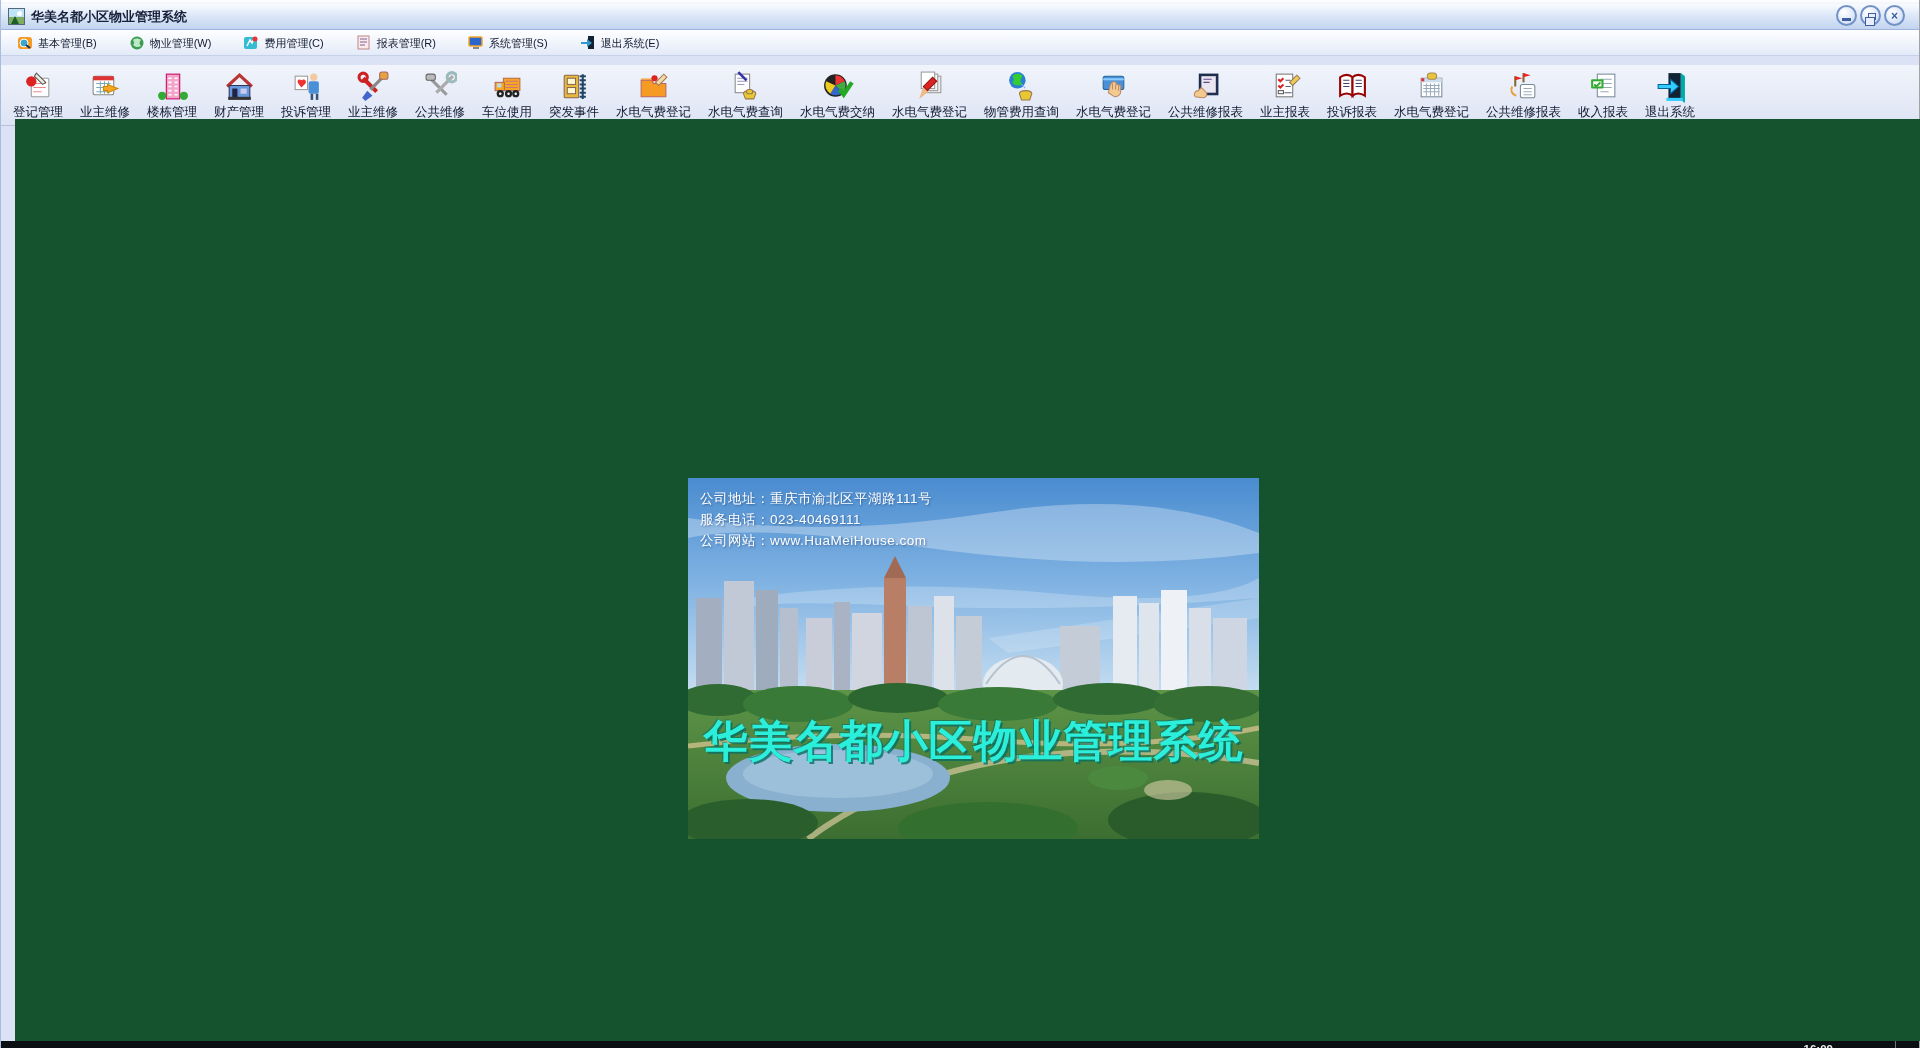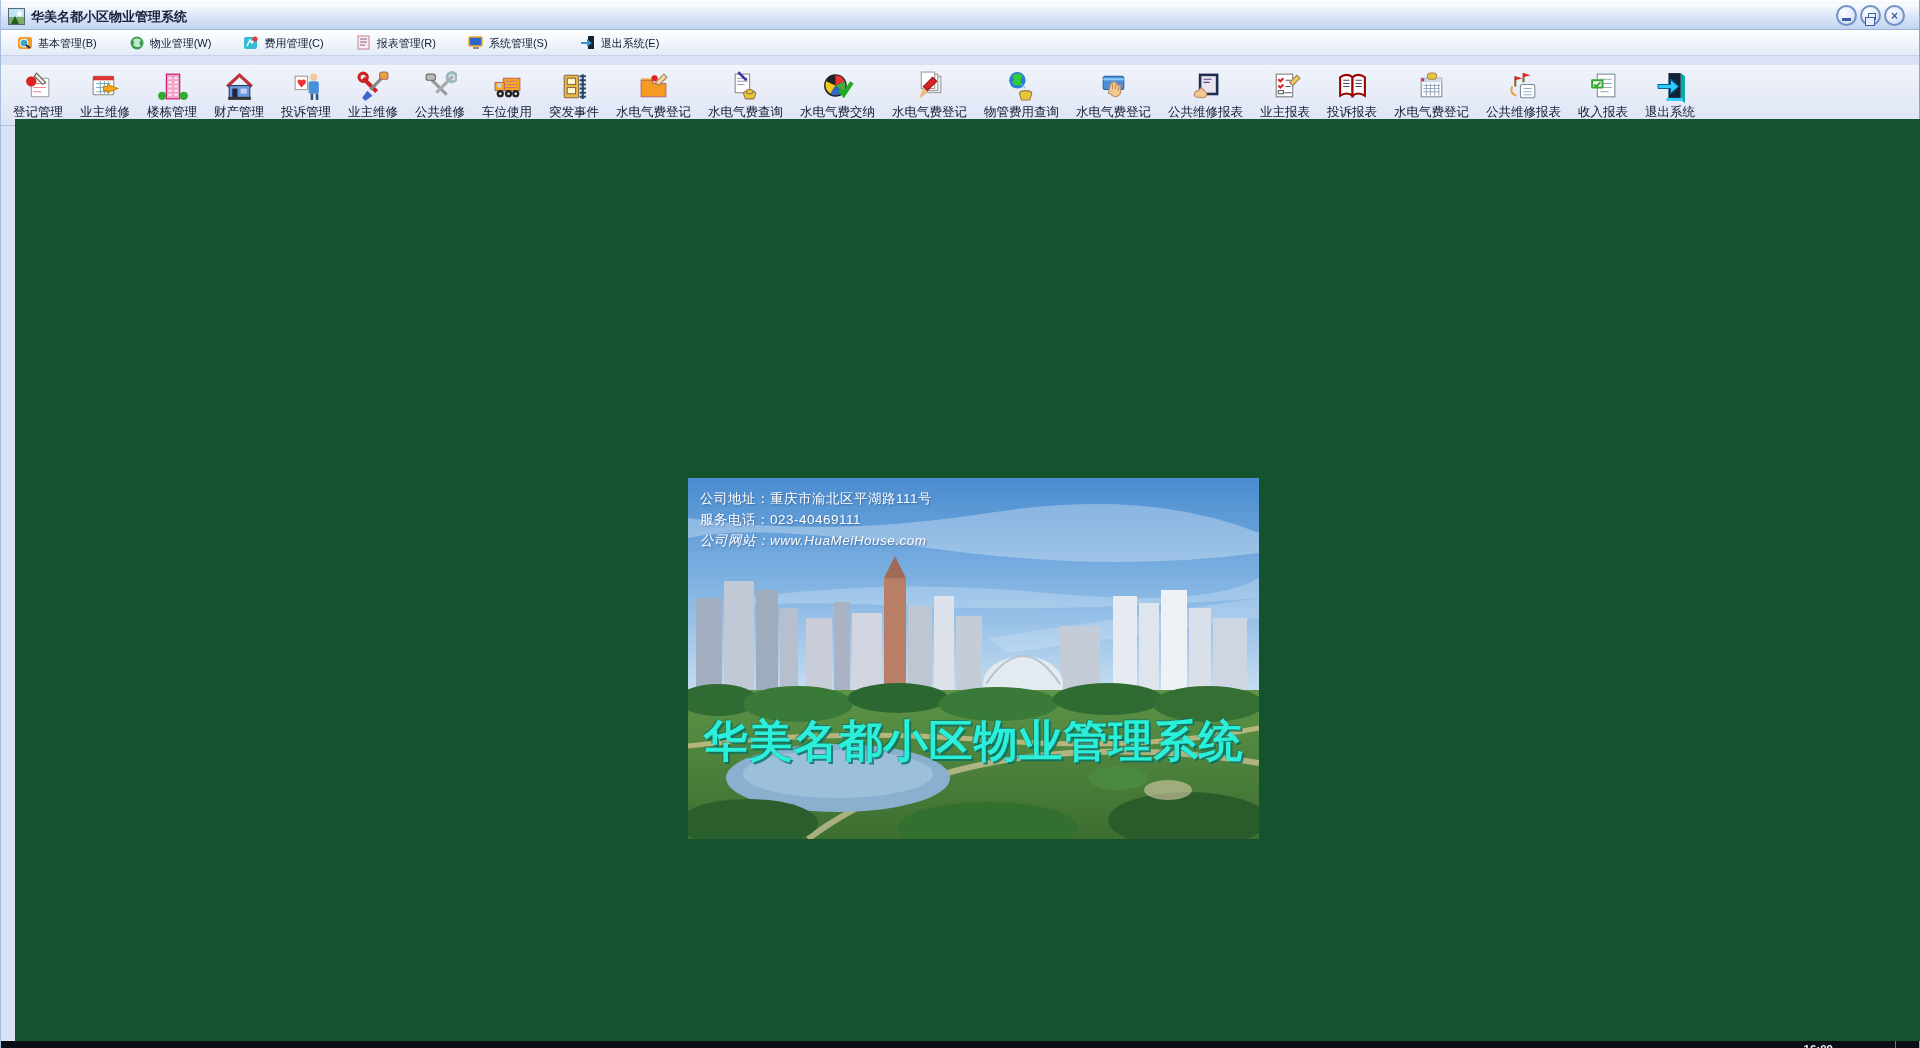--- a/index.html
+++ b/index.html
@@ -56,21 +56,21 @@
   .tool-label { font-size:12.5px; color:#101a30; white-space:nowrap; }
 
   
   #client { position:absolute; left:14px; top:119px; width:100%; height:922px; background:#14532d; }
   #splash { position:absolute; left:673px; top:359px; width:571px; height:361px; overflow:hidden; }
   #splash svg.scene { position:absolute; left:0; top:0; width:571px; height:361px; }
   .splash-info { position:absolute; left:12px; color:#ffffff; font-size:13.5px;
     text-shadow:1px 1px 2px rgba(30,60,110,.55); letter-spacing:.5px; white-space:nowrap; }
   #info-address { top:12px; }
   #info-phone { top:33px; }
-  #info-website { top:54px;font-style:italic; }
+  #info-website { top:54px; }
   .splash-banner { position:absolute; left:0; top:234px; width:100%; text-align:center;
     font-size:44px; font-weight:bold; letter-spacing:1px; color:#2beedb;
     text-shadow:2px 2px 0 rgba(8,110,96,.8), -1px -1px 0 rgba(8,110,96,.6);
     white-space:nowrap; }
 
   
   #taskbar { position:absolute; left:0; bottom:0; width:100%; height:7px;
     background:#0b0e13; overflow:hidden; }
   #task-clock { position:absolute; top:1px; right:86px; color:#e8e8e8; font-size:11.5px;
     font-weight:bold; line-height:14px; }

